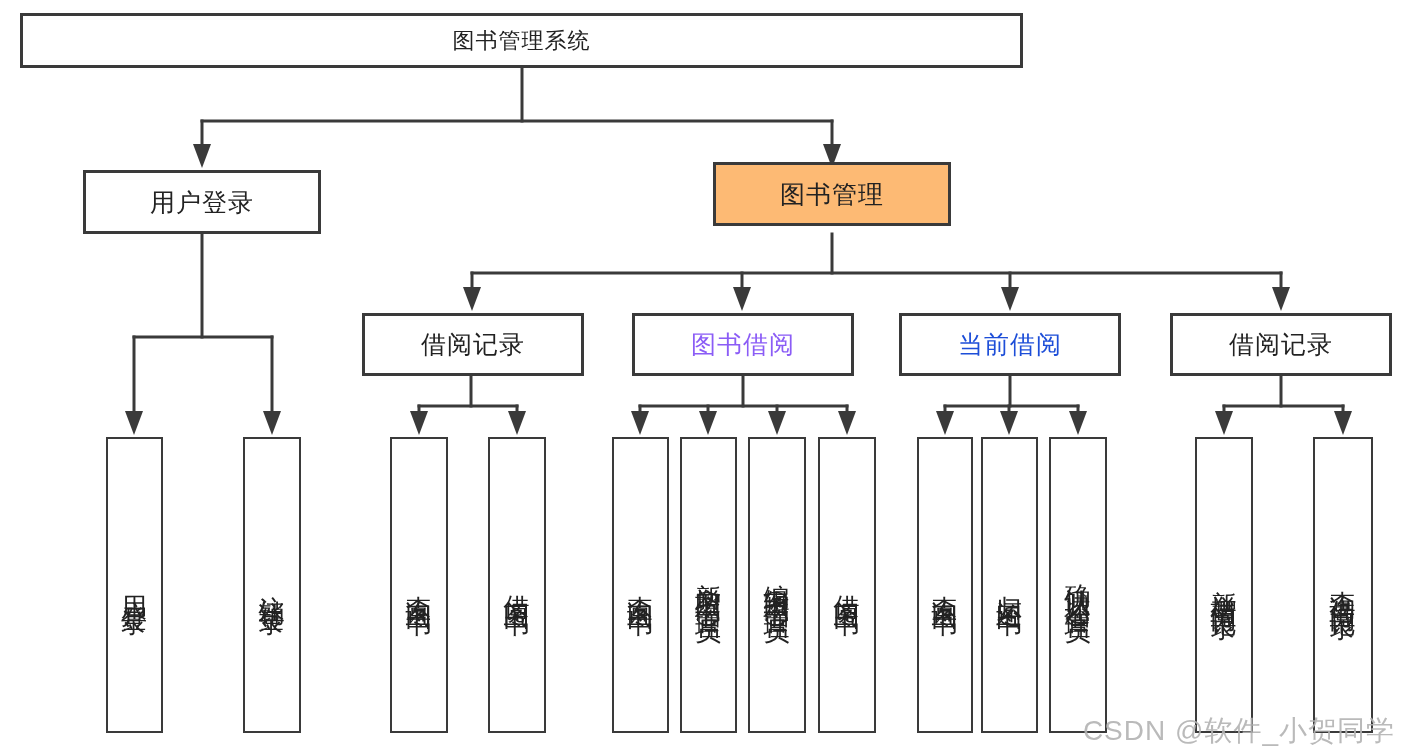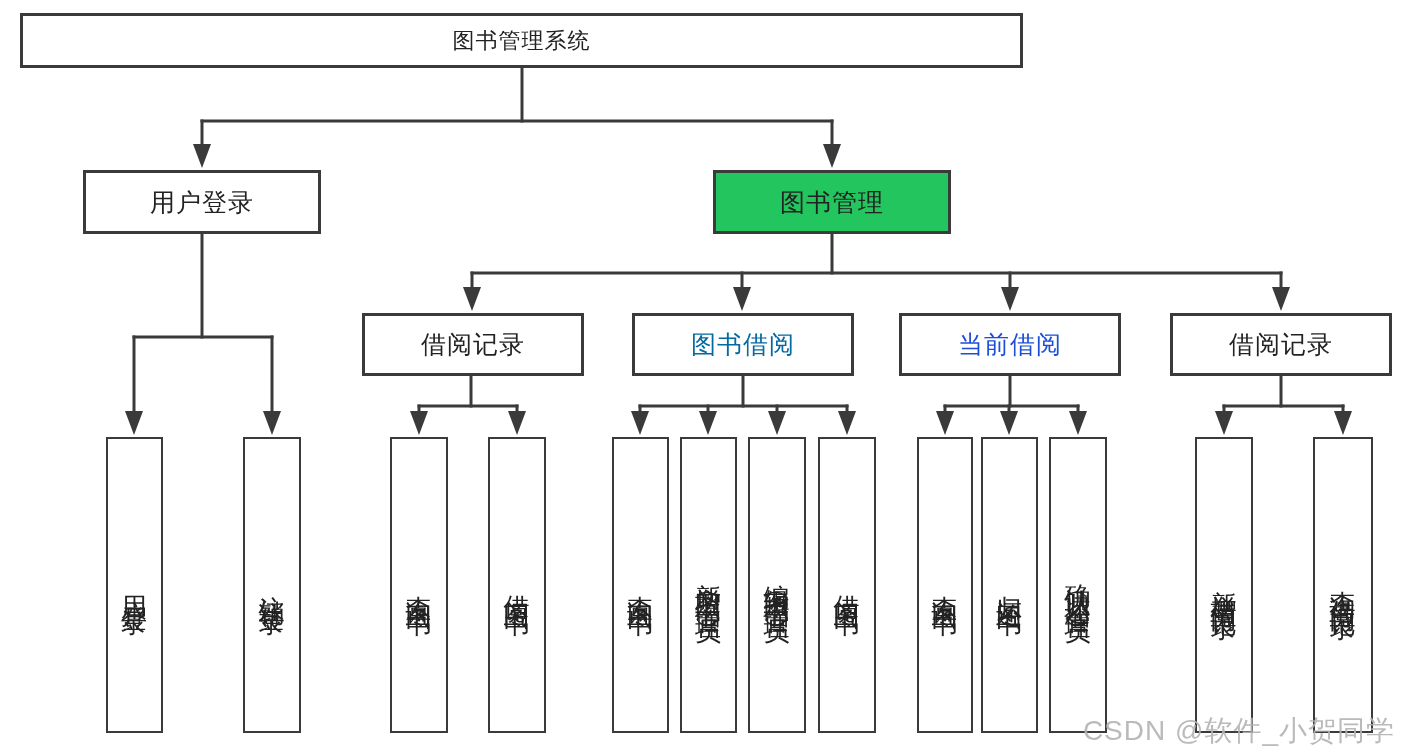--- a/index.html
+++ b/index.html
@@ -107,27 +107,27 @@
       <line x1="1343" y1="406" x2="1343" y2="413" stroke="#3a3a3a" stroke-width="3" stroke-linecap="square"></line>
       <polygon points="1334,411 1352,411 1343,435" fill="#3a3a3a"></polygon>
     </svg>
   <div id="nodes-layer">
       <div class="node root" style="left: 20px; top: 13px; width: 1003px; height: 55px; border-color: rgb(58, 58, 58); background: rgb(255, 255, 255); color: rgb(34, 34, 34);">
         <span class="label">图书管理系统</span>
       </div>
       <div class="node branch" style="left: 83px; top: 170px; width: 238px; height: 64px; border-color: rgb(58, 58, 58); background: rgb(255, 255, 255); color: rgb(34, 34, 34);">
         <span class="label">用户登录</span>
       </div>
-      <div class="node branch" style="left: 713px; top: 170px; width: 238px; height: 64px; border-color: rgb(58, 58, 58); background: #22c55e; color: rgb(34, 34, 34); align-items: center;">
+      <div class="node branch" style="left: 713px; top: 162px; width: 238px; height: 64px; border-color: rgb(58, 58, 58); background: #fdba74; color: rgb(34, 34, 34); align-items: center;">
         <span class="label">图书管理</span>
       </div>
       <div class="node branch" style="left: 362px; top: 313px; width: 222px; height: 63px; border-color: rgb(58, 58, 58); background: rgb(255, 255, 255); color: rgb(34, 34, 34);">
         <span class="label">借阅记录</span>
       </div>
-      <div class="node branch" style="left: 632px; top: 313px; width: 222px; height: 63px; border-color: rgb(58, 58, 58); background: rgb(255, 255, 255); color: #0369a1;">
+      <div class="node branch" style="left: 632px; top: 313px; width: 222px; height: 63px; border-color: rgb(58, 58, 58); background: rgb(255, 255, 255); color: #8b5cf6;">
         <span class="label">图书借阅</span>
       </div>
       <div class="node branch" style="left: 899px; top: 313px; width: 222px; height: 63px; border-color: rgb(58, 58, 58); background: rgb(255, 255, 255); color: #1d4ed8;">
         <span class="label">当前借阅</span>
       </div>
       <div class="node branch" style="left: 1170px; top: 313px; width: 222px; height: 63px; border-color: rgb(58, 58, 58); background: rgb(255, 255, 255); color: rgb(34, 34, 34);">
         <span class="label">借阅记录</span>
       </div>
       <div class="node leaf" style="left: 106px; top: 437px; width: 57px; height: 296px; border-color: rgb(58, 58, 58); background: rgb(255, 255, 255); color: rgb(34, 34, 34);">
         <span class="label">用户登录</span>

